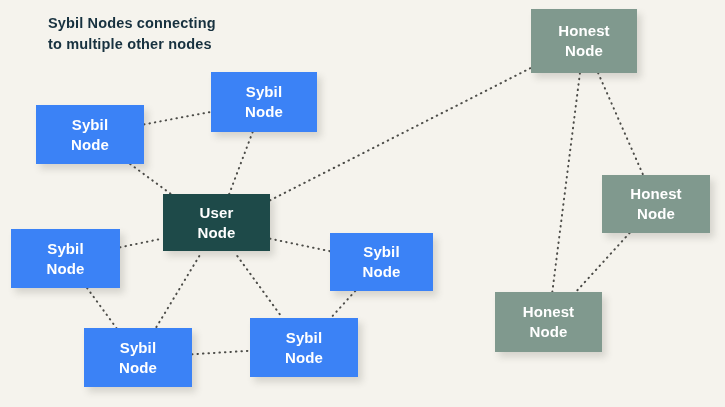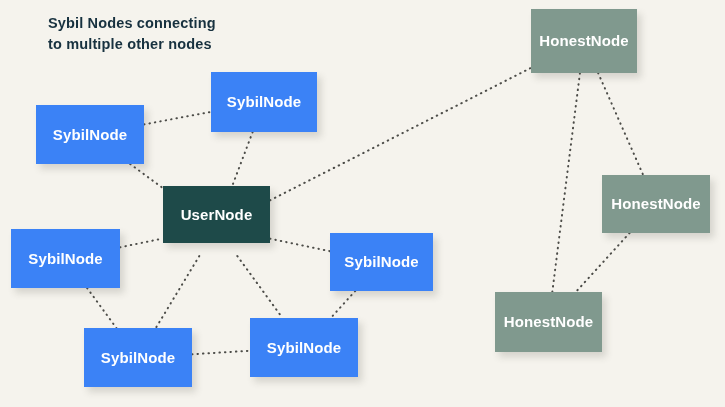--- a/index.html
+++ b/index.html
@@ -30,21 +30,21 @@
   }
   #node-layer {
     position: absolute;
     left: 0; top: 0;
     width: 725px;
     height: 407px;
   }
   .node {
     position: absolute;
     display: flex;
-    flex-direction: row;
+    flex-direction: column;
     align-items: center;
     justify-content: center;
     color: #ffffff;
     font-weight: bold;
     font-size: 15px;
     line-height: 1.32;
     text-align: center;
     letter-spacing: 0.1px;
     box-shadow: 4px 5px 7px rgba(60,60,50,0.17);
     box-sizing: border-box;
@@ -111,21 +111,21 @@
         <span class="nl">Node</span>
       </div>
       <div class="node node-sybil" style="left: 250px; top: 318px; width: 108px; height: 59px;">
         <span class="nl">Sybil</span>
         <span class="nl">Node</span>
       </div>
       <div class="node node-sybil" style="left: 330px; top: 233px; width: 103px; height: 58px;">
         <span class="nl">Sybil</span>
         <span class="nl">Node</span>
       </div>
-      <div class="node node-user" style="left: 163px; top: 186px; width: 107px; height: 57px;">
+      <div class="node node-user" style="left: 163px; top: 194px; width: 107px; height: 57px;">
         <span class="nl">User</span>
         <span class="nl">Node</span>
       </div>
       <div class="node node-honest" style="left: 531px; top: 9px; width: 106px; height: 64px;">
         <span class="nl">Honest</span>
         <span class="nl">Node</span>
       </div>
       <div class="node node-honest" style="left: 602px; top: 175px; width: 108px; height: 58px;">
         <span class="nl">Honest</span>
         <span class="nl">Node</span>

